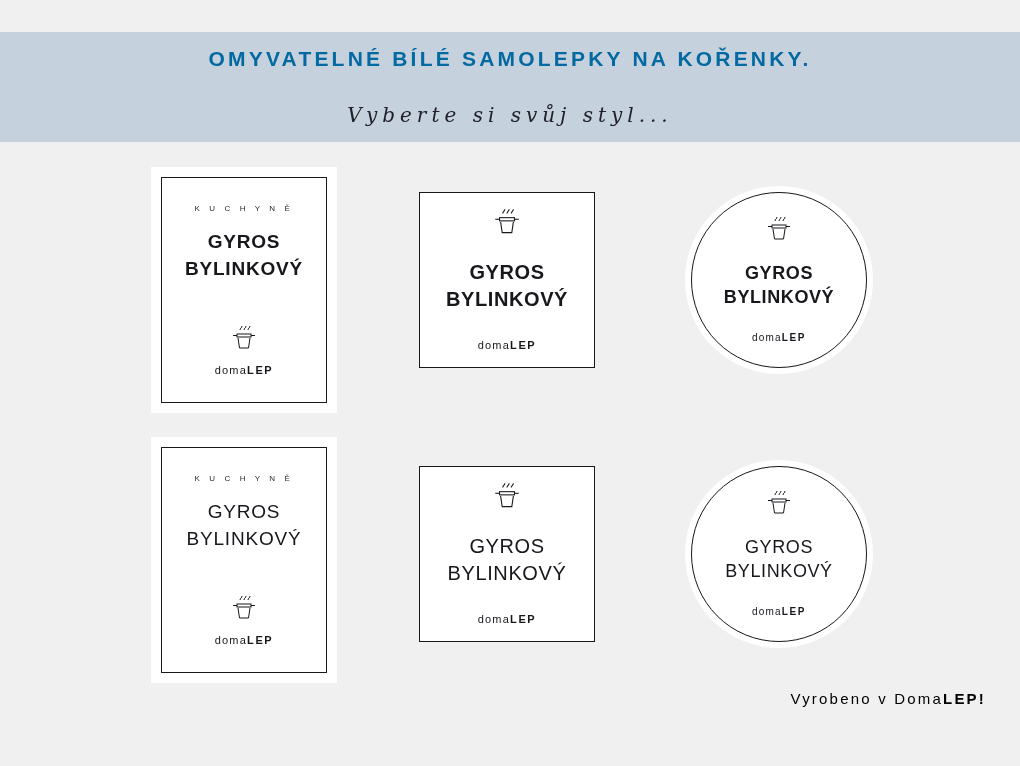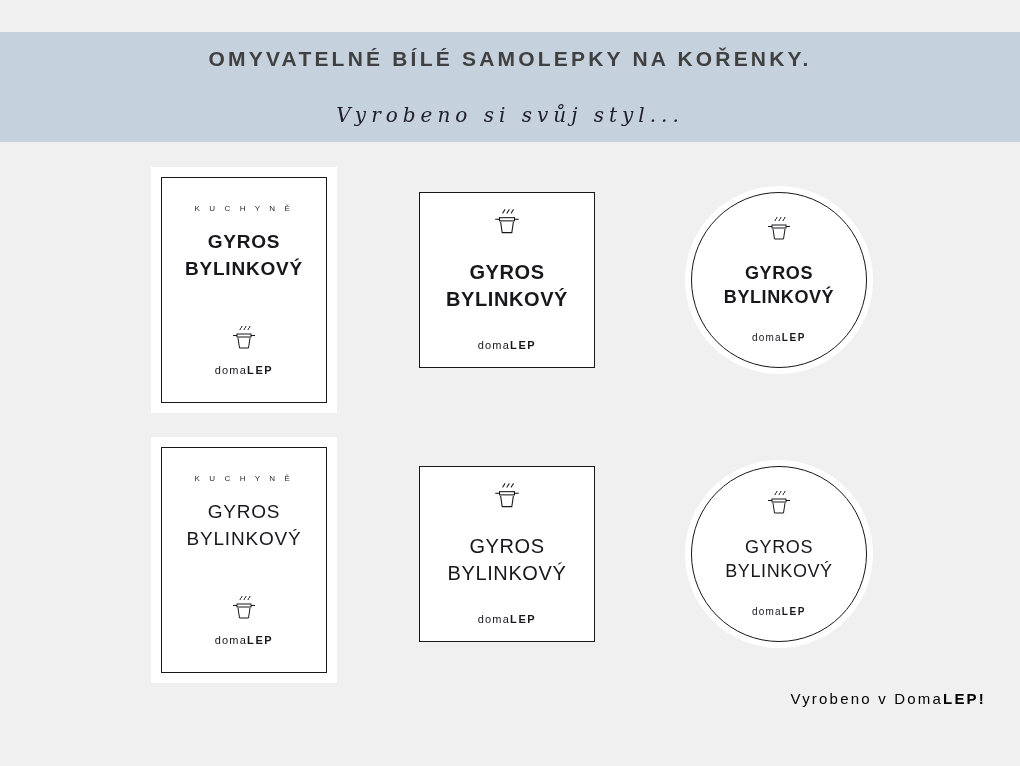--- a/index.html
+++ b/index.html
@@ -25,21 +25,21 @@
     background: #c6d1de;
     display: flex;
     flex-direction: column;
     align-items: center;
     justify-content: center;
   }
   .banner-title {
     font-size: 21px;
     font-weight: bold;
     letter-spacing: 3.2px;
-    color: #404040;
+    color: #0369a1;
     text-align: center;
     margin-bottom: 32px;
   }
   .banner-sub {
     font-family: "DejaVu Serif", serif;
     font-style: italic;
     font-size: 20px;
     letter-spacing: 5px;
     color: #20202a;
     text-align: center;
@@ -152,21 +152,21 @@
     letter-spacing: 2.2px;
     color: #000000;
   }
   .footer b { font-weight: bold; }
 </style>
 </head>
 <body>
 
 <div class="banner">
   <div class="banner-title">OMYVATELNÉ BÍLÉ SAMOLEPKY NA KOŘENKY.</div>
-  <div class="banner-sub">Vyrobeno si svůj styl...</div>
+  <div class="banner-sub">Vyberte si svůj styl...</div>
 </div>
 
 <div class="stage">
 
   <div class="card rect-portrait" id="card-rect-bold">
     <div class="frame"></div>
     <div class="label-content" style="padding:26px 14px;">
       <div class="kitchen-word">K U C H Y N Ě</div>
       <div class="title-line title-bold" style="font-size:19px;letter-spacing:0.8px;">GYROS</div>
       <div class="title-line title-bold" style="font-size:19px;letter-spacing:0.8px;margin-top:4px;">BYLINKOVÝ</div>

